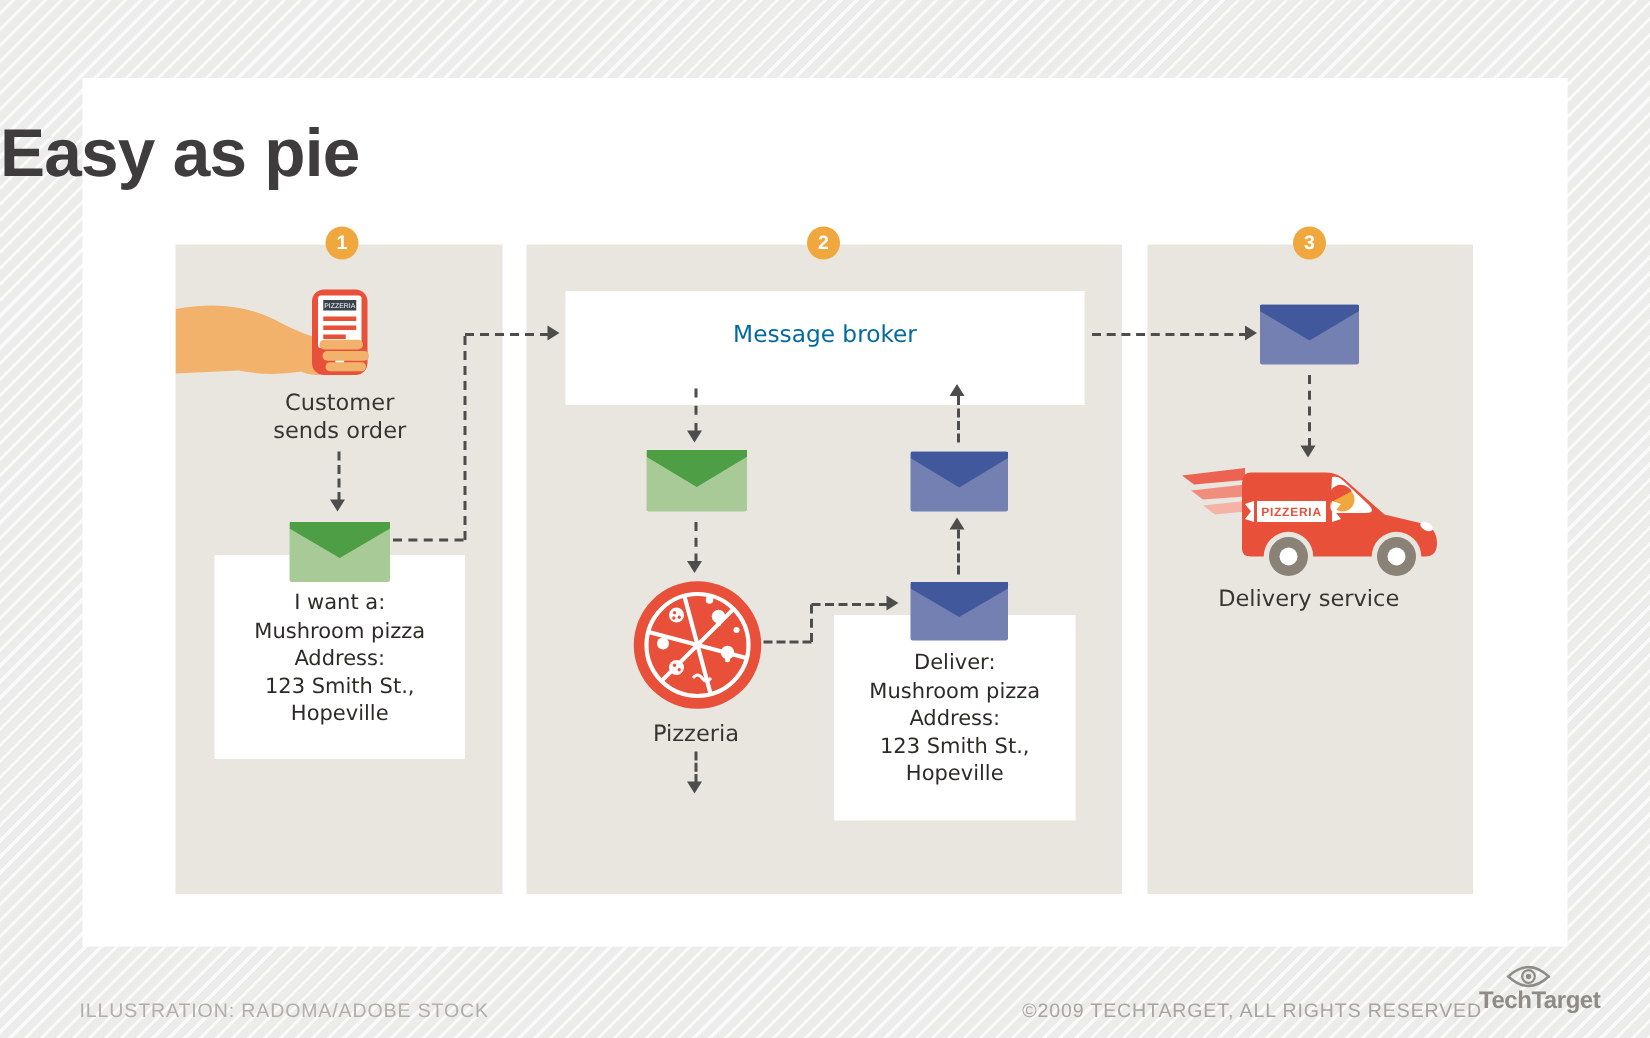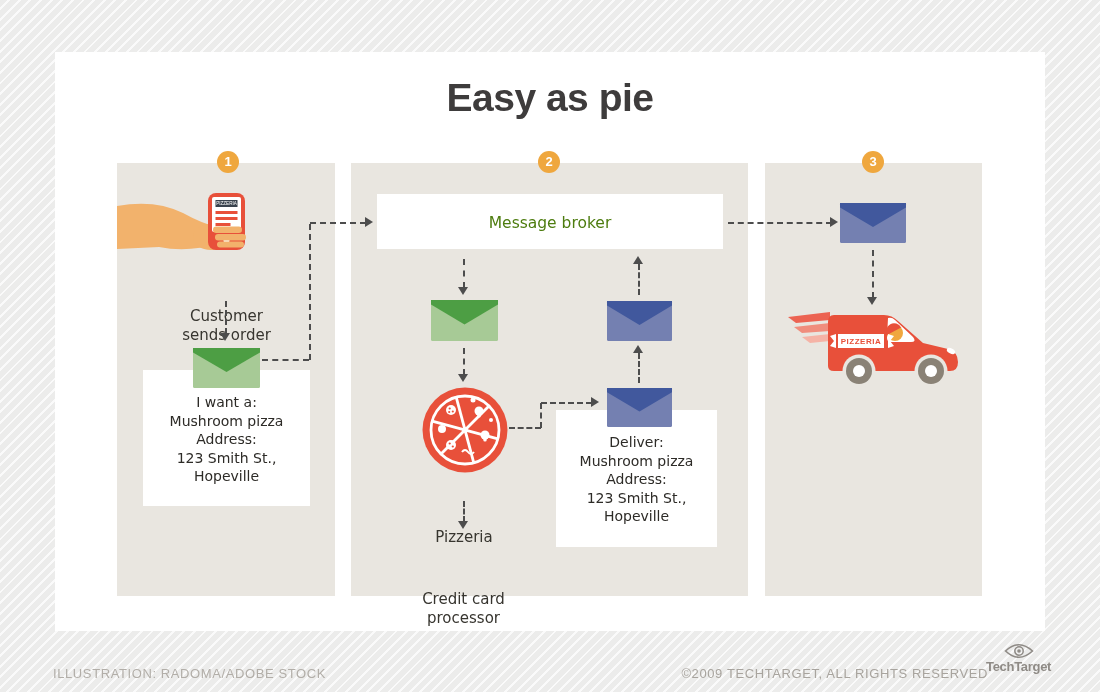--- a/index.html
+++ b/index.html
@@ -4,64 +4,64 @@
 <style>
   html,body{margin:0;padding:0;}
   body{
     width:1100px;height:692px;overflow:hidden;
     background:repeating-linear-gradient(135deg,#ececeb 0 5.5px,#fafafa 5.5px 7.5px);
     font-family:"DejaVu Sans",sans-serif;
   }
   #stage{position:absolute;left:0;top:0;width:1100px;height:692px;}
   .card{position:absolute;left:55px;top:52px;width:990px;height:579px;background:var(--card);}
   .title{
-    position:absolute;left:0;top:76px;width:1100px;text-align:center;
-    font-family:"Liberation Sans",sans-serif;font-weight:bold;font-size:39px;
+    position:absolute;left:0;top:76px;width:1100px;
+    font-family:"Liberation Sans",sans-serif;font-weight:bold;font-size:45px;
     letter-spacing:-0.5px;color:#3e3c3c;
   }
   .panel{position:absolute;top:163px;height:433px;background:var(--panel);}
   .badge{
     position:absolute;top:151px;width:22px;height:22px;border-radius:50%;
     background:var(--badge);color:#fff;font-family:"Liberation Sans",sans-serif;
     font-weight:bold;font-size:13px;line-height:22px;text-align:center;
   }
   .caption{
     position:absolute;text-align:center;white-space:pre-line;
-    font-size:15px;line-height:19px;color:#37352f;margin-top:48px;
+    font-size:15px;line-height:19px;color:#37352f;
   }
   .note{
     position:absolute;background:#fff;text-align:center;
     font-size:14px;line-height:18.6px;color:#2d2b27;box-sizing:border-box;
   }
   .note .b{font-weight:normal;}
   .note div{white-space:nowrap;}
   .broker{
-    position:absolute;left:377px;top:194px;width:346px;height:55px;background:#fff;
-    text-align:center;font-size:15.5px;line-height:58px;color:#4d7c0f;
+    position:absolute;left:377px;top:194px;width:346px;height:76px;background:#fff;
+    text-align:center;font-size:15.5px;line-height:58px;color:#0369a1;
   }
   
   .dh{position:absolute;height:0;border-top:2px dashed var(--arrow);}
   .dv{position:absolute;width:0;border-left:2px dashed var(--arrow);}
   .head-r{position:absolute;width:0;height:0;border-top:5.5px solid transparent;border-bottom:5.5px solid transparent;border-left:8.5px solid var(--arrow);}
   .head-d{position:absolute;width:0;height:0;border-left:5.5px solid transparent;border-right:5.5px solid transparent;border-top:8.5px solid var(--arrow);}
   .head-u{position:absolute;width:0;height:0;border-left:5.5px solid transparent;border-right:5.5px solid transparent;border-bottom:8.5px solid var(--arrow);}
   
   .env{position:absolute;border-radius:1.5px;}
   .env .flap{position:absolute;left:0;top:0;width:100%;height:100%;
     clip-path:polygon(0 0,100% 0,100% 11%,50% 60%,0 11%);}
   .env.green{background:var(--green-body);} .env.green .flap{background:var(--green-flap);}
   .env.blue{background:var(--blue-body);}  .env.blue .flap{background:var(--blue-flap);}
   
   .foot-small{
     position:absolute;font-family:"Liberation Sans",sans-serif;
     font-size:13px;letter-spacing:0.6px;color:#b2aea8;
   }
   .brand-text{
     position:absolute;left:986px;top:659px;width:64px;text-align:center;
-    font-family:"Liberation Sans",sans-serif;font-weight:bold;font-size:13px;
+    font-family:"Liberation Sans",sans-serif;font-weight:bold;font-size:16px;
     letter-spacing:-0.3px;color:#8f8b86;
   }
   svg{position:absolute;display:block;}
 </style>
 </head>
 <body>
 
 <div id="stage">
 
   <div class="card"></div>
@@ -157,22 +157,20 @@
         <circle cx="31.8" cy="60.5" r="1.1"></circle>
     </g>
     <path d="M41,66 q3,-4 6,0 q3,4 6,0" fill="none" stroke="#ffffff" stroke-width="2"></path>
   </svg>
 
   <div class="caption" style="left:396px;top:480px;width:136px;">Pizzeria</div>
 
   <div class="dv" style="left:463px;top:501px;height:21px;"></div>
   <div class="head-d" style="left:458px;top:521px;"></div>
 
-  <div class="caption" style="left:380px;top:542px;width:167px;">Credit card
-processor</div>
 
   <div class="dh" style="left:509px;top:427px;width:32px;"></div>
   <div class="dv" style="left:540px;top:403px;height:25px;"></div>
   <div class="dh" style="left:541px;top:402px;width:51px;"></div>
   <div class="head-r" style="left:591px;top:397px;"></div>
 
   <div class="note" style="left:556px;top:410px;width:161px;height:137px;padding-top:23px;">
     <div>Deliver:</div>
     <div class="b">Mushroom pizza</div>
     <div>Address:</div>
@@ -218,20 +216,21 @@
     <text x="77" y="40" font-size="8" font-weight="bold" fill="#e8503a" text-anchor="middle" font-family="Liberation Sans, sans-serif" letter-spacing="0.5">PIZZERIA</text>
     <ellipse cx="167" cy="47" rx="4.5" ry="2.6" fill="#ffffff" transform="rotate(28 167 47)"></ellipse>
     <circle cx="75" cy="67" r="16.5" fill="#e9e6e0"></circle>
     <circle cx="147" cy="67" r="16.5" fill="#e9e6e0"></circle>
     <circle cx="75" cy="67" r="13" fill="#8a8276"></circle>
       <circle cx="75" cy="67" r="6" fill="#ffffff"></circle>
     <circle cx="147" cy="67" r="13" fill="#8a8276"></circle>
       <circle cx="147" cy="67" r="6" fill="#ffffff"></circle>
   </svg>
 
+  <div class="caption" style="left:789px;top:390px;width:167px;">Delivery service</div>
 
   <div class="foot-small" style="left:53px;top:666px;">ILLUSTRATION: RADOMA/ADOBE STOCK</div>
   <div class="foot-small" style="right:112px;top:666px;color:#a8a49e;">©2009 TECHTARGET, ALL RIGHTS RESERVED</div>
 
   <svg style="left:1004px;top:643px;" width="30" height="16" viewBox="0 0 30 16">
     <path d="M1.5,8 Q15,-4.5 28.5,8 Q15,20.5 1.5,8 Z" fill="none" stroke="#8f8b86" stroke-width="1.6"></path>
     <circle cx="15" cy="8" r="4.2" fill="none" stroke="#8f8b86" stroke-width="1.5"></circle>
     <circle cx="15" cy="8" r="1.8" fill="#8f8b86"></circle>
   </svg>
   <div class="brand-text">TechTarget</div>

